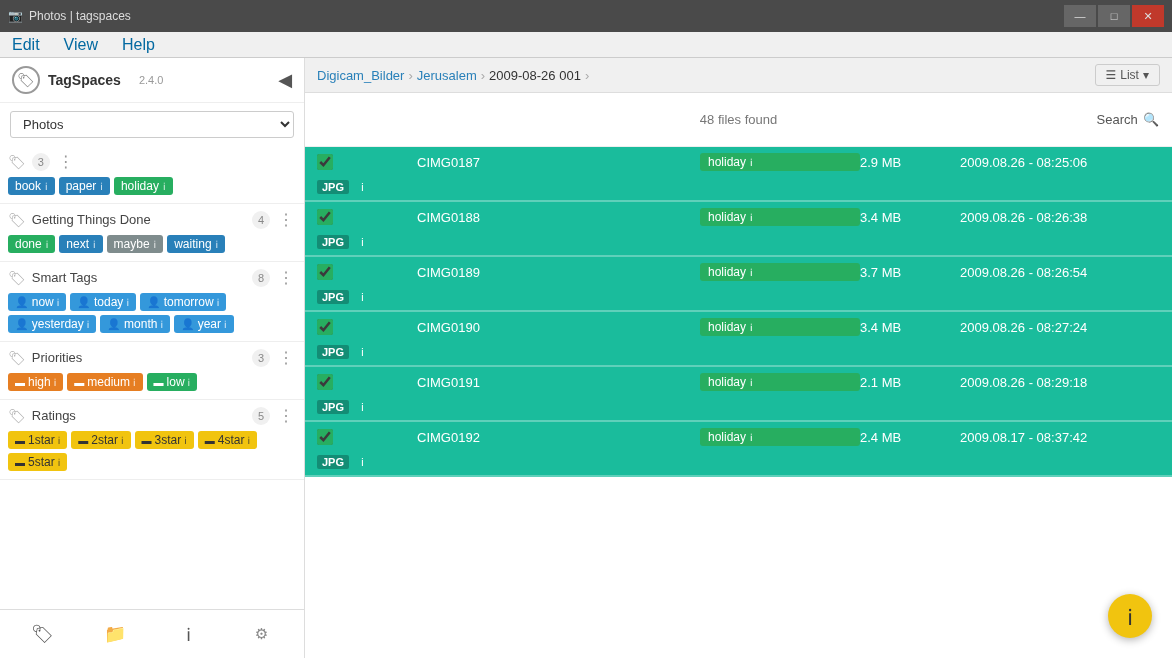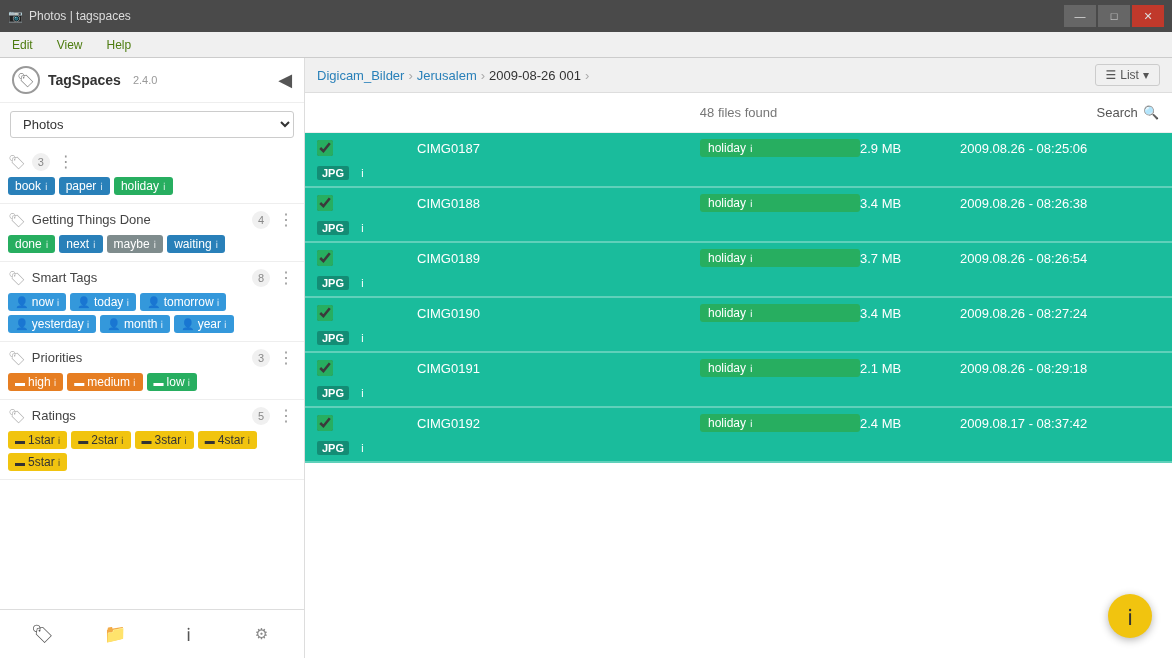--- a/index.html
+++ b/index.html
@@ -30,22 +30,22 @@
     .menubar {
       background: #f0f0f0;
       height: 26px;
       display: flex;
       align-items: center;
       padding: 0 8px;
       gap: 16px;
       border-bottom: 1px solid #ccc;
     }
     .menubar-item {
-      font-size: 12px;
-      color: #4d7c0f;
+      font-size: 16px;
+      color: #0369a1;
       cursor: pointer;
       padding: 2px 4px;
     }
 
     
     .app-body {
       display: flex;
       height: calc(658px - 58px);
       background: #fff;
     }
@@ -70,21 +70,21 @@
       gap: 8px;
     }
     .app-logo {
       width: 28px; height: 28px;
       border: 2px solid #999;
       border-radius: 50%;
       display: flex; align-items: center; justify-content: center;
       font-size: 14px; color: #777;
     }
     .app-title { font-weight: bold; font-size: 14px; color: #333; }
-    .app-version { font-size: 11px; color: #999; margin-left: 4px; }
+    .app-version { font-size: 11px; color: #999; margin-left: 10px; }
     .back-btn {
       margin-left: auto;
       background: none; border: none; cursor: pointer;
       font-size: 18px; color: #555;
     }
 
     
     .location-selector {
       margin: 8px 10px;
       display: flex;
@@ -226,21 +226,21 @@
     .list-btn {
       background: none; border: 1px solid #ccc; padding: 3px 10px;
       border-radius: 3px; cursor: pointer; font-size: 12px; color: #555;
       display: flex; align-items: center; gap: 4px;
     }
 
     
     .file-count-bar {
       background: #fff;
       border-bottom: 1px solid #eee;
-      padding: 12px 12px;
+      padding: 19px 12px;
       display: flex;
       align-items: center;
       justify-content: space-between;
     }
     .file-count { font-size: 13px; color: #777; text-align: center; flex: 1; }
     .search-btn {
       background: none; border: none; cursor: pointer;
       display: flex; align-items: center; gap: 6px;
       color: #555; font-size: 13px;
     }

